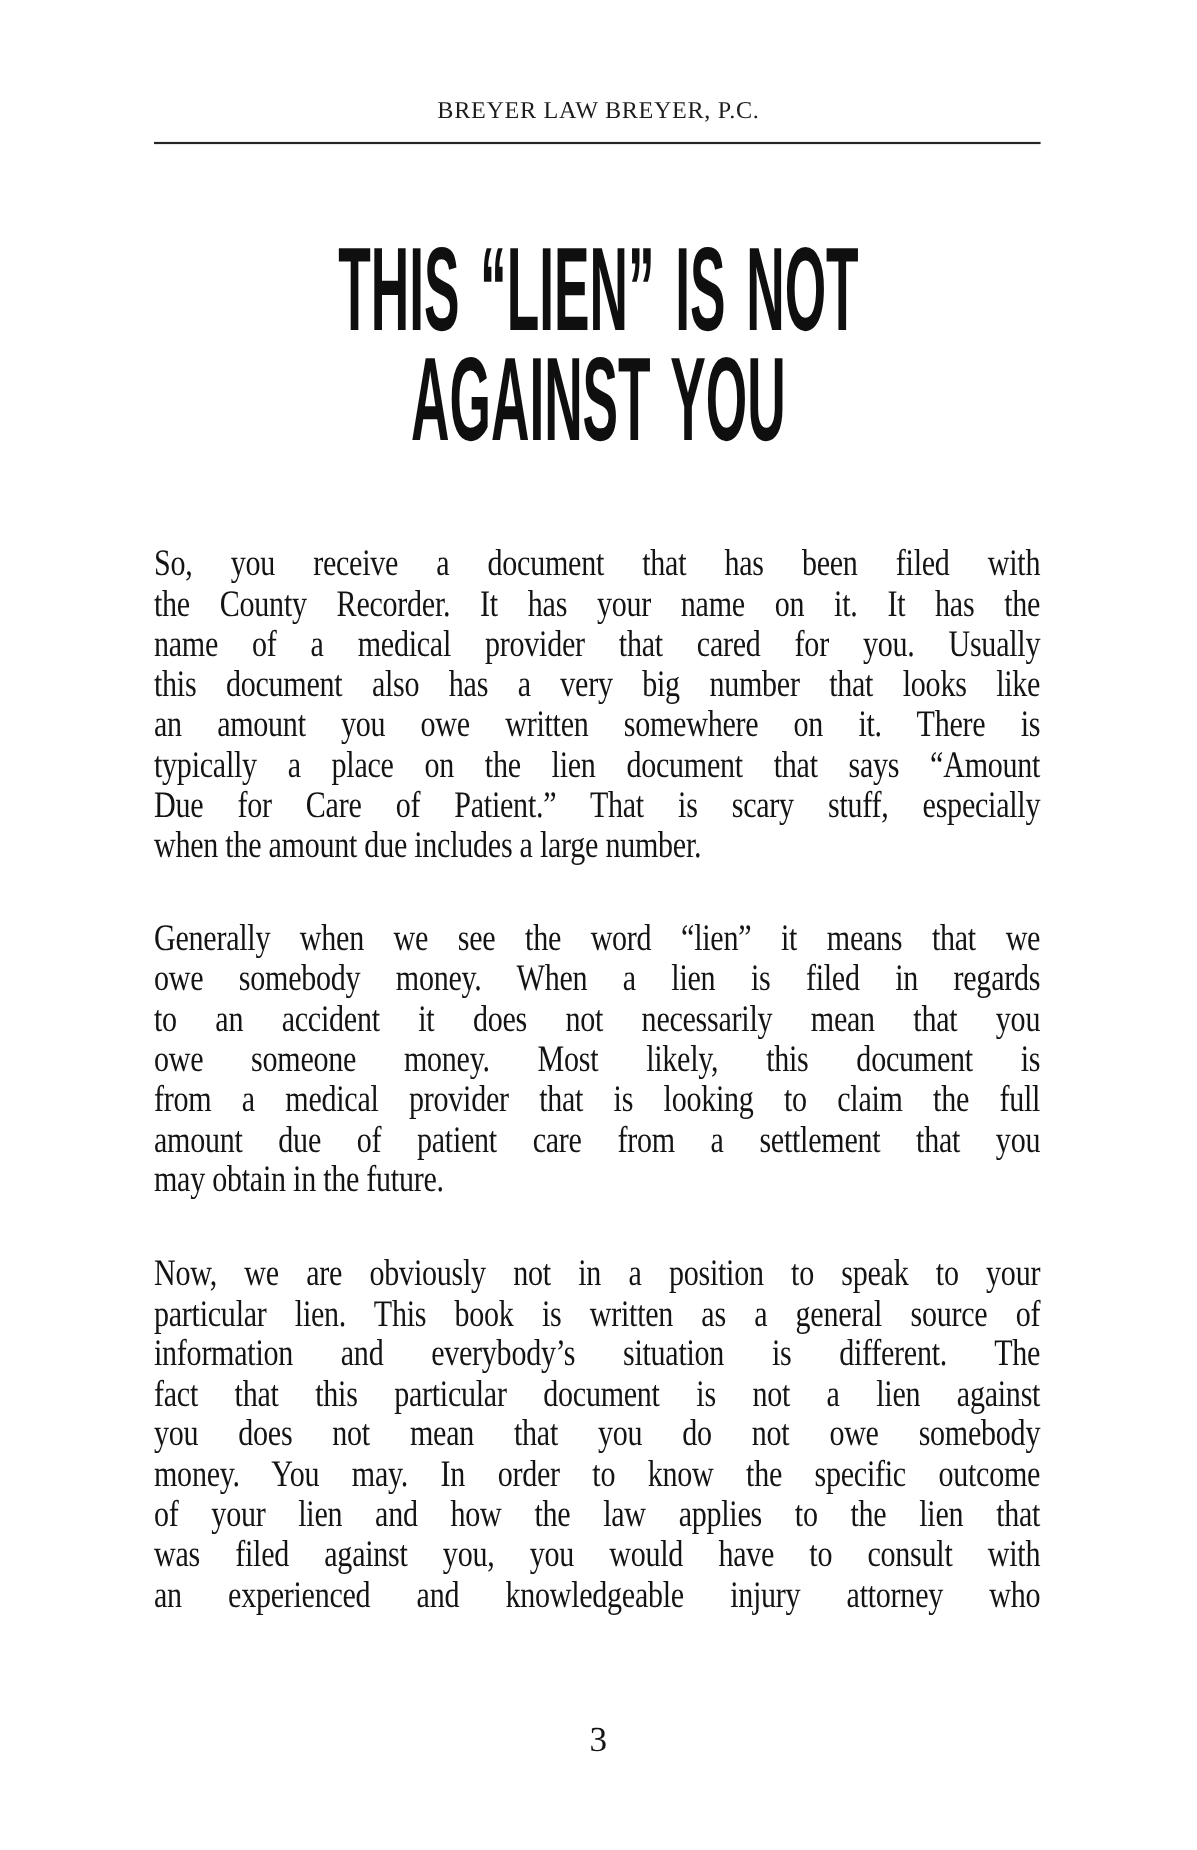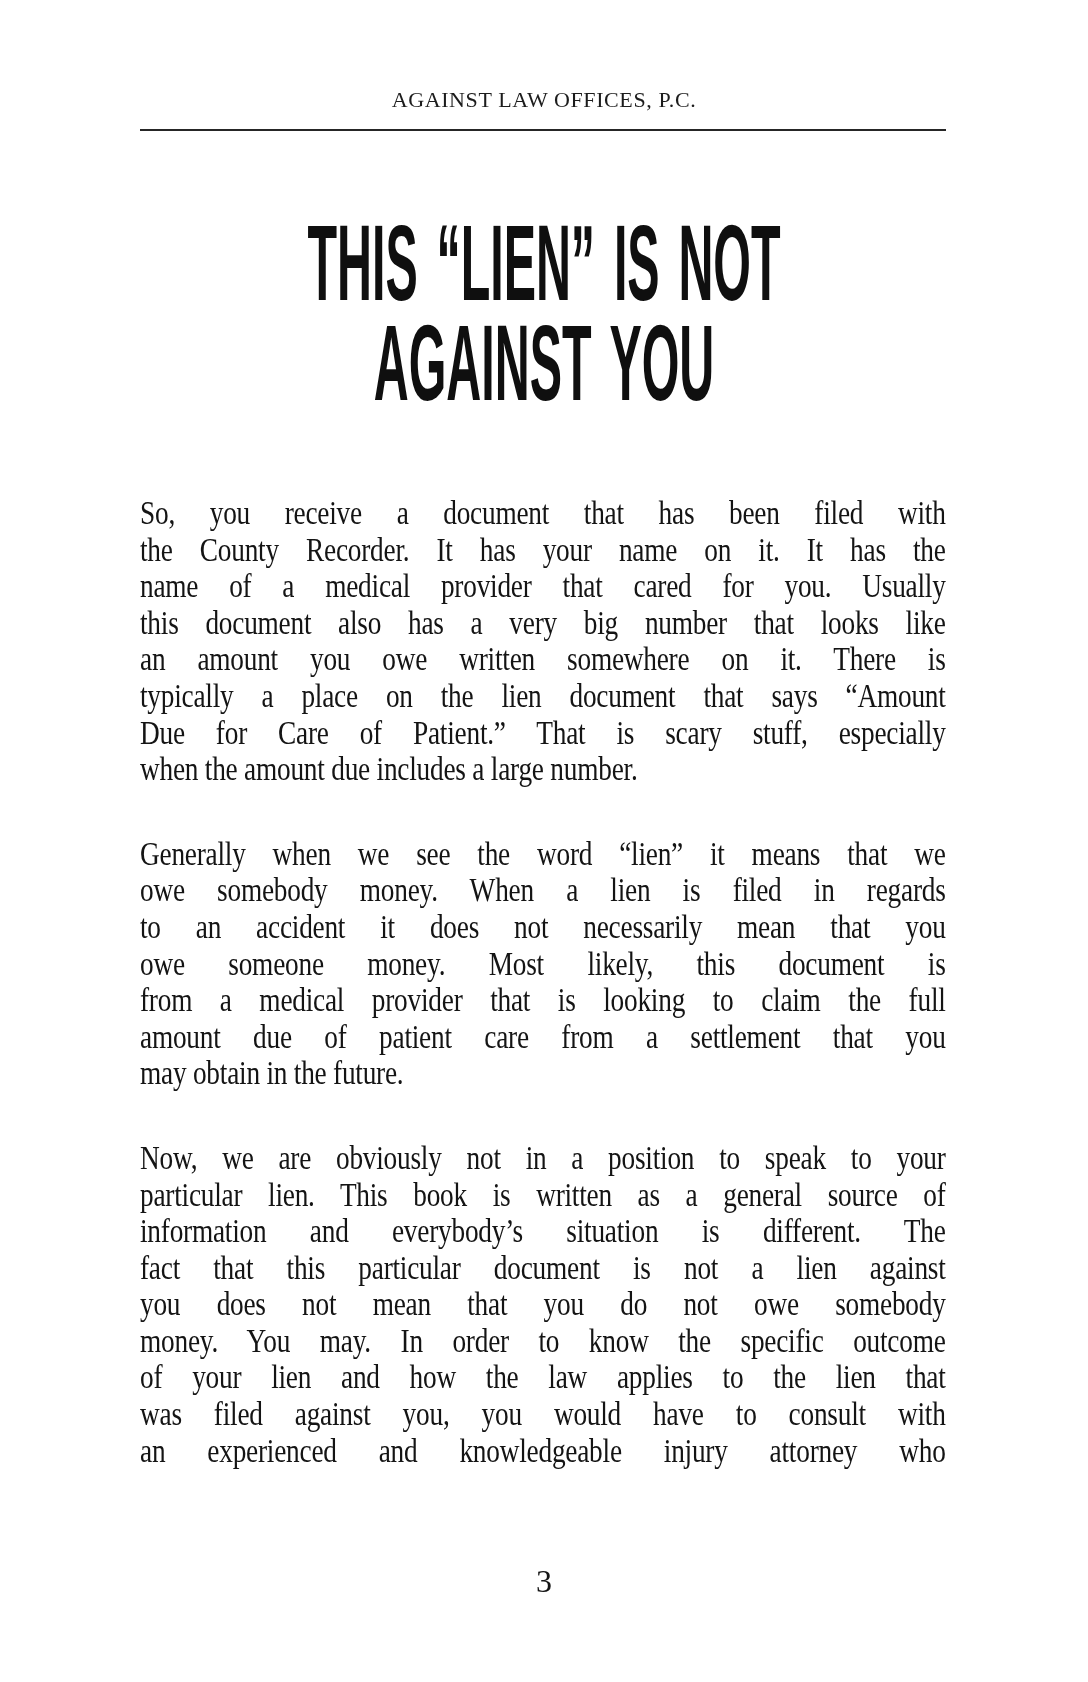--- a/index.html
+++ b/index.html
@@ -90,21 +90,21 @@
     font-size: 32px;
     line-height: 36px;
     color: #141414;
   }
 </style>
 </head>
 <body>
 
 <div class="page">
 
-  <div class="running-head">AGAINST LAW OFFICES, P.C.</div>
+  <div class="running-head">BREYER LAW BREYER, P.C.</div>
 
   <div class="rule"></div>
 
   <h1 class="chapter-title">
     <span class="t-line">THIS “LIEN” IS NOT</span>
     <span class="t-line">AGAINST YOU</span>
   </h1>
 
   <div class="body-text">
 

